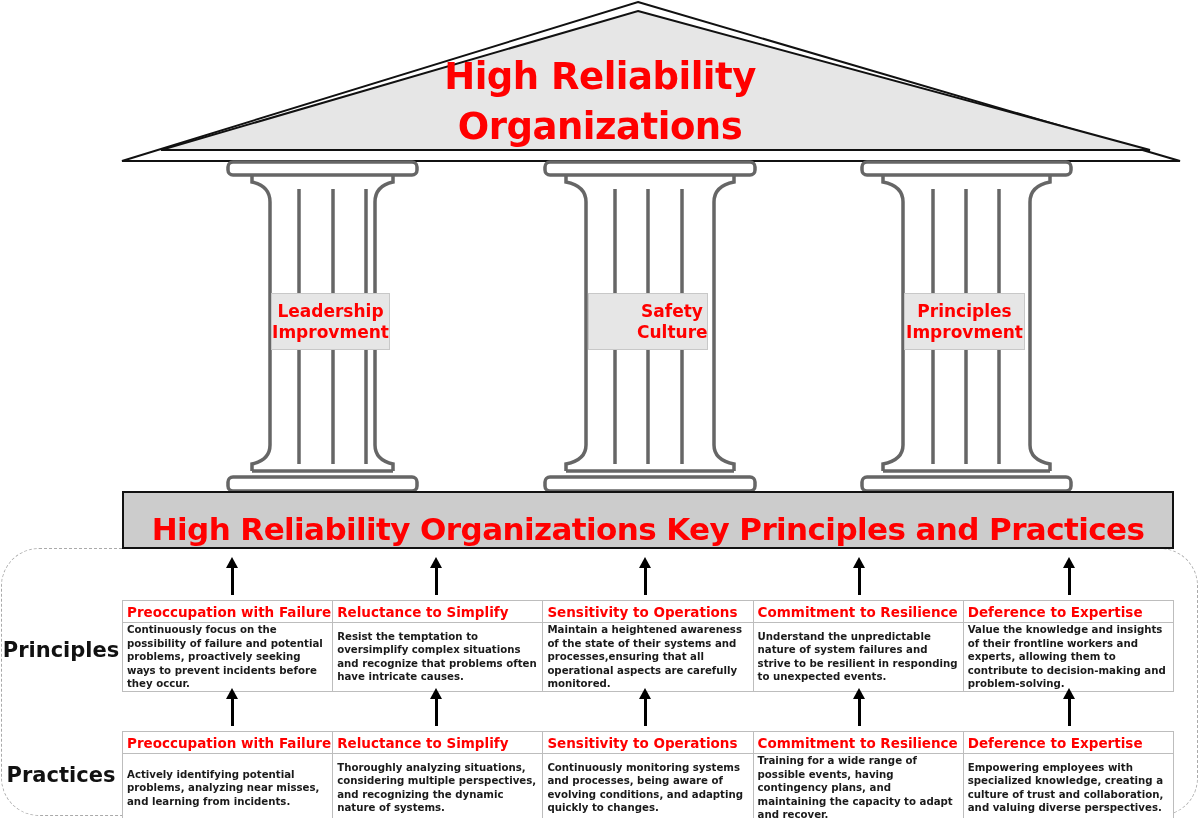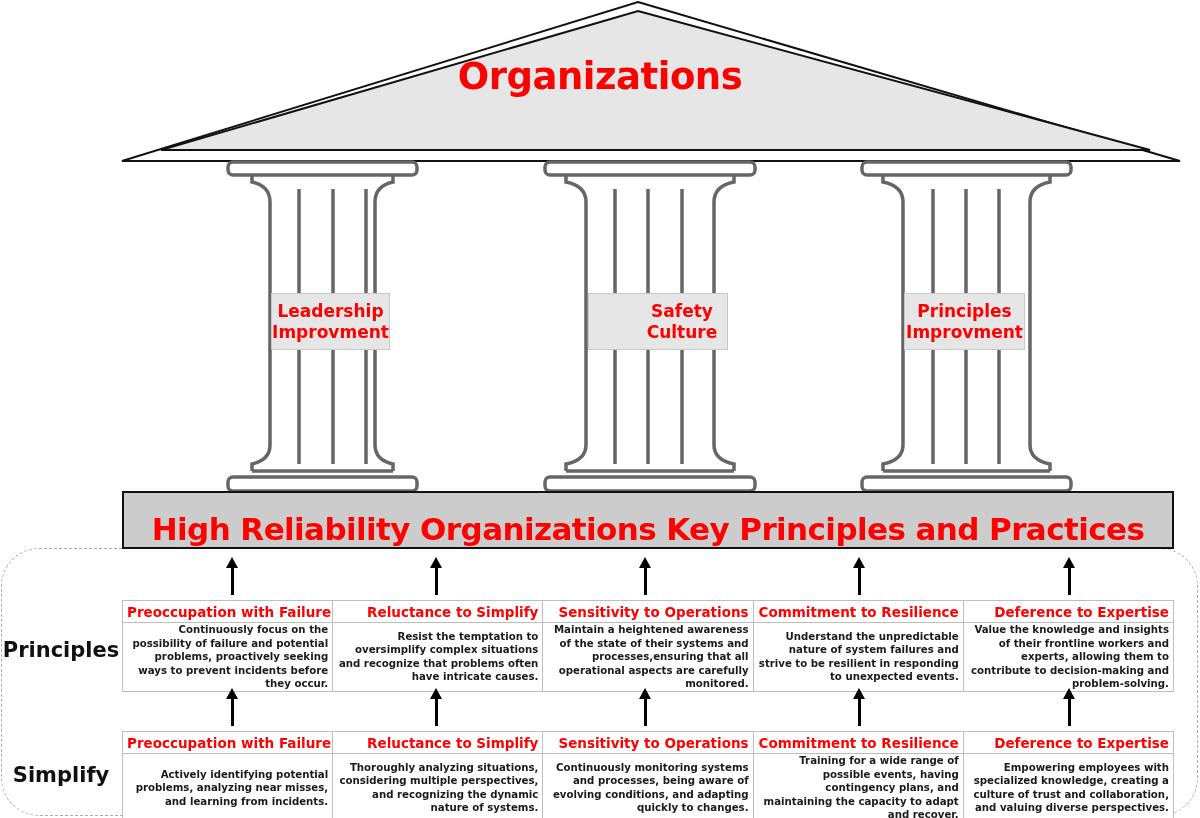--- a/index.html
+++ b/index.html
@@ -30,21 +30,21 @@
     }
     .row-label {
       position: absolute; left: 0; width: 122px; text-align: center;
       font-weight: bold; font-size: 21px; color: #111;
     }
     table.grid {
       position: absolute; left: 122px; width: 1052px; border-collapse: collapse;
       table-layout: fixed; background: #fff;
     }
     table.grid td {
-      border: 1px solid #bdbdbd; text-align: right; vertical-align: middle;
+      border: 1px solid #bdbdbd; text-align: left; vertical-align: middle;
       padding: 0 4px;
     }
     table.grid td.head {
       color: #ff0000; font-size: 13.5px; height: 21px; font-weight: 600;
       white-space: nowrap; overflow: hidden;
     }
     table.grid td.body {
       color: #1a1a1a; font-size: 10.2px; line-height: 13.5px; font-weight: 600;
     }
     .arrow { position: absolute; width: 3px; background: #000; }
@@ -89,28 +89,29 @@
     <path d="M883,175 L883,182 Q903,186 903,202 L903,445 Q903,460 883,464 L883,471 M1050,175 L1050,182 Q1030,186 1030,202 L1030,445 Q1030,460 1050,464 L1050,471" fill="none"></path>
     <rect x="862" y="477" width="209" height="14" rx="5"></rect>
     <line x1="883" y1="471" x2="1050" y2="471"></line>
     <line x1="933" y1="189" x2="933" y2="464"></line>
     <line x1="966" y1="189" x2="966" y2="464"></line>
     <line x1="999" y1="189" x2="999" y2="464"></line>
   </g>
 </svg>
 
 <div class="roof-title">
+  <div>High Reliability</div>
   <div>Organizations</div>
 </div>
 
 <div class="pillar-label" style="left:271px; top:293px; width:119px; height:57px;">
   <span>Leadership</span>
   <span>Improvment</span>
 </div>
-<div class="pillar-label" style="left:588px; top:293px; width:140px; height:57px;padding-left:48px;">
+<div class="pillar-label" style="left:588px; top:293px; width:120px; height:57px;padding-left:48px;">
   <span>Safety</span>
   <span>Culture</span>
 </div>
 <div class="pillar-label" style="left:904px; top:293px; width:121px; height:57px;">
   <span>Principles</span>
   <span>Improvment</span>
 </div>
 
 <div class="dashed-frame"></div>
 
@@ -143,21 +144,21 @@
   </tr>
 </tbody>
   </table>
 
 <div class="arrow" style="left:231px; top:697px; height:29px;"></div>
 <div class="arrow" style="left:435px; top:697px; height:29px;"></div>
 <div class="arrow" style="left:644px; top:697px; height:29px;"></div>
 <div class="arrow" style="left:858px; top:697px; height:29px;"></div>
 <div class="arrow" style="left:1068px; top:697px; height:29px;"></div>
 
-<div class="row-label" style="top:763px;">Simplify</div>
+<div class="row-label" style="top:763px;">Practices</div>
 <table class="grid" style="top:731px;">
   <tbody>
       <tr>
     <td class="head">Preoccupation with Failure</td>
     <td class="head">Reluctance to Simplify</td>
     <td class="head">Sensitivity to Operations</td>
     <td class="head">Commitment to Resilience</td>
     <td class="head">Deference to Expertise</td>
   </tr>
   <tr style="height:59px;">

